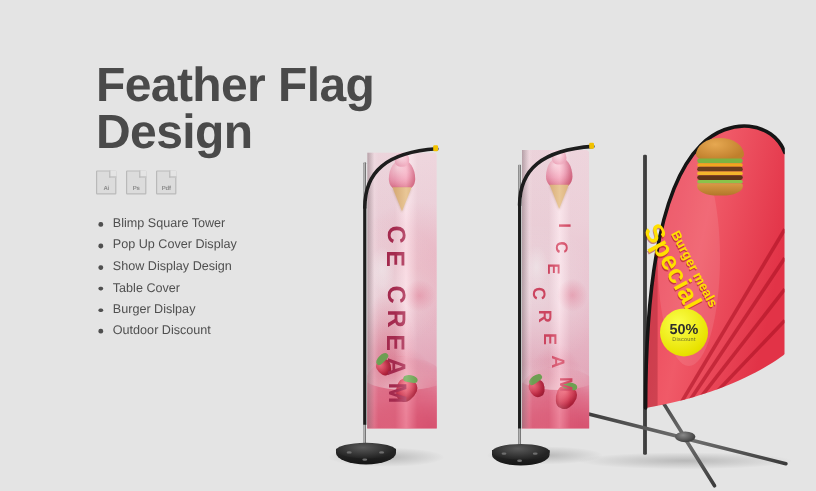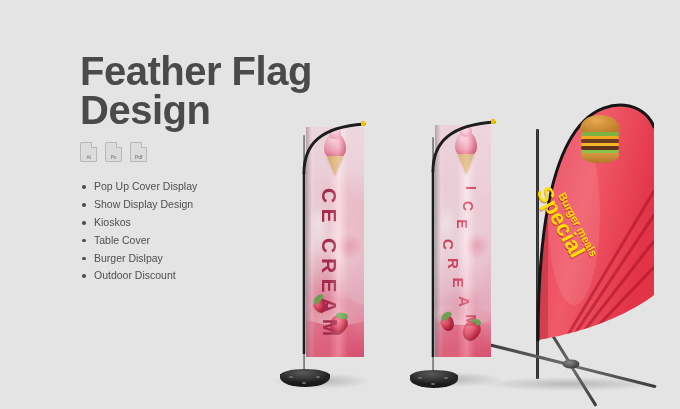--- a/index.html
+++ b/index.html
@@ -391,23 +391,23 @@
       </div>
       <div class="fmt-icon">
         <span>Ps</span>
       </div>
       <div class="fmt-icon">
         <span>Pdf</span>
       </div>
     </div>
 
     <ul id="feature-list">
+      <li>Blimp Square Tower</li>
       <li>Pop Up Cover Display</li>
       <li>Show Display Design</li>
-      <li>Kioskos</li>
       <li>Table Cover</li>
       <li>Burger Dislpay</li>
       <li>Outdoor Discount</li>
     </ul>
   </div>
 
   <div class="flag-unit" style="left:268px; bottom:0; width:110px; height:300px;">
 
     <div class="base-shadow" style="left:6px; bottom:20px; width:96px; height:16px;"></div>
 
@@ -549,20 +549,24 @@
         <div class="b-lay" style="top:64%; height:9%; background:#5e3318;"></div>
         <div class="b-lay" style="top:73%; height:6%; background:#8bc34a;"></div>
         <div class="b-bot"></div>
       </div>
 
       <div class="td-letters">
         <span class="td-text" style="left:48px; top:88px; font-size:22px; transform:rotate(62deg); transform-origin:left top;">Special</span>
         <span class="td-text" style="left:62px; top:96px; font-size:11px; transform:rotate(62deg); transform-origin:left top;">Burger meals</span>
       </div>
 
+      <div class="badge" style="left:46px; top:162px; width:40px; height:40px;">
+        <span class="pct">50%</span>
+        <span class="disc">Discount</span>
+      </div>
     </div>
 
     <div class="cross-base" style="left:0; bottom:22px; width:190px; height:46px;">
       <div class="cross-arm" style="width:88px; transform:rotate(14deg);"></div>
       <div class="cross-arm" style="width:88px; transform:rotate(194deg);"></div>
       <div class="cross-arm" style="width:48px; transform:rotate(58deg);"></div>
       <div class="cross-arm" style="width:48px; transform:rotate(238deg);"></div>
       <div class="cross-hub"></div>
     </div>
   </div>

